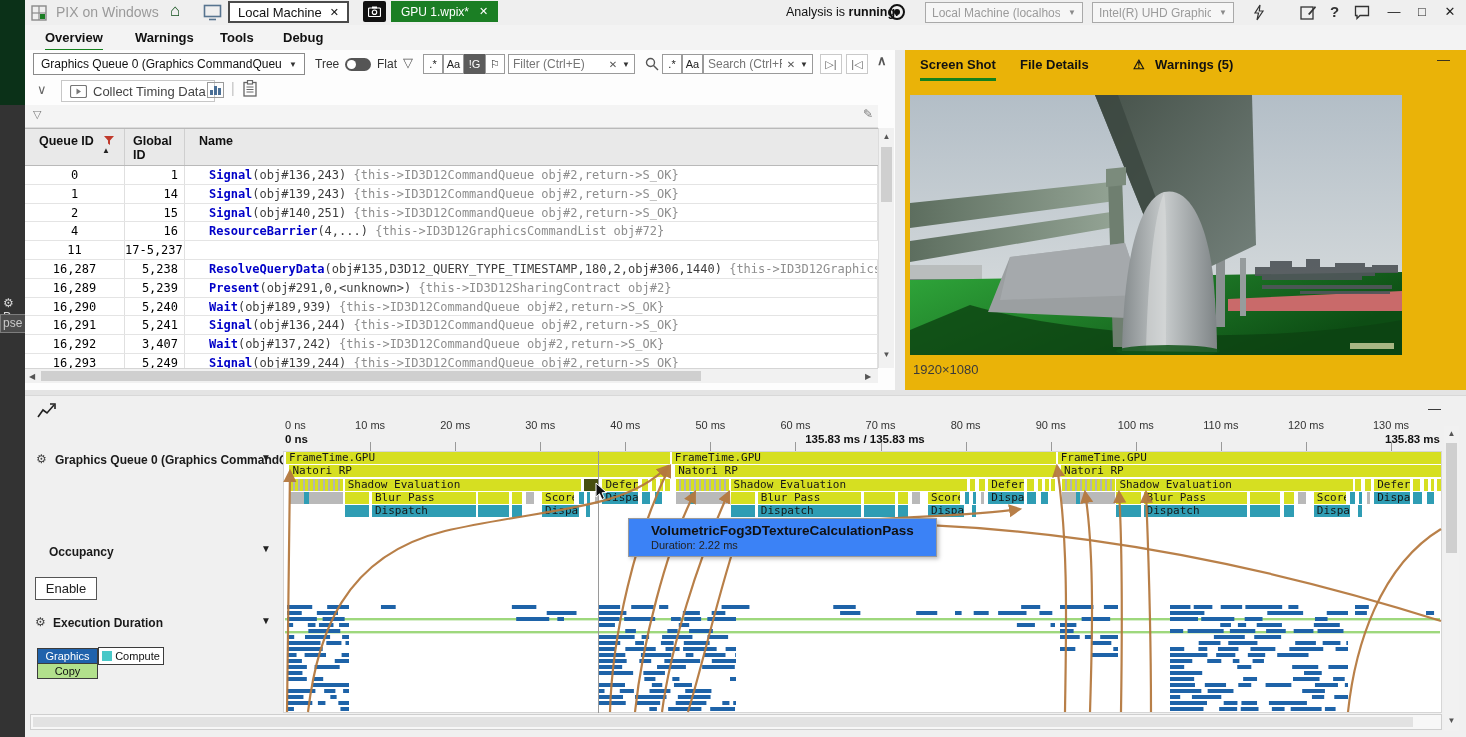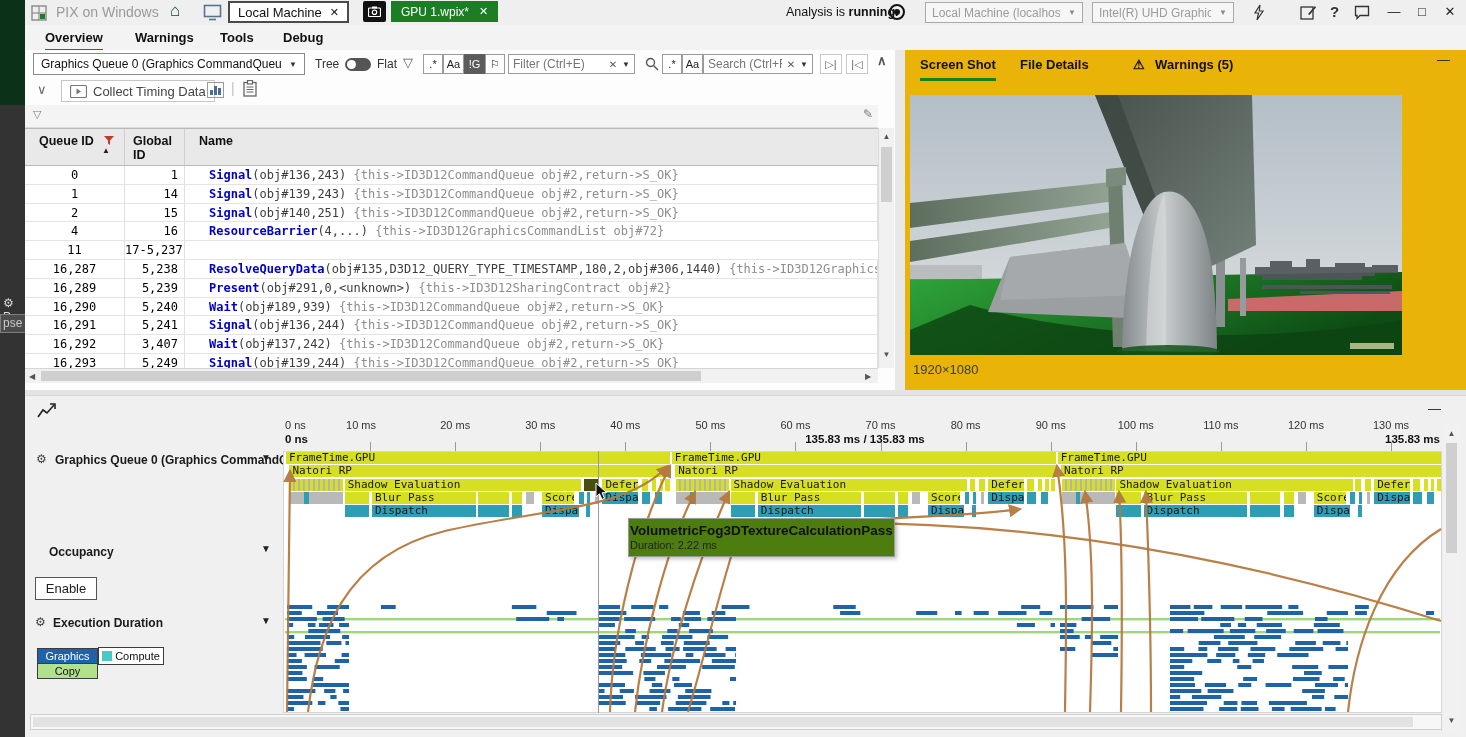--- a/index.html
+++ b/index.html
@@ -79,21 +79,21 @@
   .bar{position:absolute;height:12px;overflow:hidden;font-size:11px;line-height:12px;color:#161616;
     white-space:nowrap;font-family:"DejaVu Sans Mono",monospace;padding-left:3px;}
   .c-pass{background:#d6df21;}
   .c-dispatch{background:#2f9db4;}
   .c-idle{background:#b9b9b9;}
   .c-sel{background:#474f10;}
   .c-stripe{background:repeating-linear-gradient(90deg,#d6df21 0 3px,#b3b3b3 3px 5px);}
   .enable-btn{border:1px solid #555;background:#fff;font-size:13px;color:#222;width:62px;height:23px;
     text-align:center;line-height:21px;}
   .leg{font-size:11px;border:1px solid #3c3c3c;height:16px;line-height:14px;text-align:center;}
-  .tooltipbox{background:#4d7c0f;border:1px solid #9a9a9a;box-shadow:2px 2px 4px rgba(0,0,0,.25);padding:4px 1px 5px;}
+  .tooltipbox{background:#3b82f6;border:1px solid #9a9a9a;box-shadow:2px 2px 4px rgba(0,0,0,.25);padding:4px 22px 5px;}
   .tooltip-title{font-size:13.5px;font-weight:bold;color:#111;}
   .tooltip-detail{font-size:11px;color:#222;margin-top:1px;}
   .winbtn{font-size:13px;color:#222;width:22px;text-align:center;line-height:24px;}
 </style>
 </head>
 <body>
 
 <div class="abs nosel" id="titlebar">
   <svg class="abs" style="left:31px;top:5px" width="16" height="16" viewBox="0 0 16 16">
     <rect x="1" y="1" width="14" height="14" fill="none" stroke="#8a8a8a" stroke-width="1.4"></rect>
@@ -388,21 +388,21 @@
 
 <div class="abs nosel" id="timeline">
   <svg class="abs" style="left:12px;top:6px" width="21" height="17" viewBox="0 0 21 17">
     <polyline points="1,15 6,8 10,11 17,3" fill="none" stroke="#222" stroke-width="1.6"></polyline>
     <path d="M13 2 L18 2 L18 7" fill="none" stroke="#222" stroke-width="1.6"></path>
   </svg>
   <div class="abs" style="left:1403px;top:5px;font-size:13px;color:#222">—</div>
 
   <div class="abs" id="axis-layer" style="left:0;top:22px;width:1417px;height:33px">
       <div class="abs axis-tick" style="left: 260px; top: 1px;">0 ns</div>
-      <div class="abs axis-tick" style="left: 321.08px; width: 48px; text-align: left; top: 1px;">10 ms</div>
+      <div class="abs axis-tick" style="left: 321.08px; width: 48px; text-align: center; top: 1px;">10 ms</div>
       <div class="abs" style="width: 1px; height: 9px; background: rgb(154, 154, 154); top: 24px; left: 345.08px;"></div>
       <div class="abs axis-tick" style="left: 406.16px; width: 48px; text-align: center; top: 1px;">20 ms</div>
       <div class="abs" style="width: 1px; height: 9px; background: rgb(154, 154, 154); top: 24px; left: 430.16px;"></div>
       <div class="abs axis-tick" style="left: 491.24px; width: 48px; text-align: center; top: 1px;">30 ms</div>
       <div class="abs" style="width: 1px; height: 9px; background: rgb(154, 154, 154); top: 24px; left: 515.24px;"></div>
       <div class="abs axis-tick" style="left: 576.32px; width: 48px; text-align: center; top: 1px;">40 ms</div>
       <div class="abs" style="width: 1px; height: 9px; background: rgb(154, 154, 154); top: 24px; left: 600.32px;"></div>
       <div class="abs axis-tick" style="left: 661.4px; width: 48px; text-align: center; top: 1px;">50 ms</div>
       <div class="abs" style="width: 1px; height: 9px; background: rgb(154, 154, 154); top: 24px; left: 685.4px;"></div>
       <div class="abs axis-tick" style="left: 746.48px; width: 48px; text-align: center; top: 1px;">60 ms</div>

